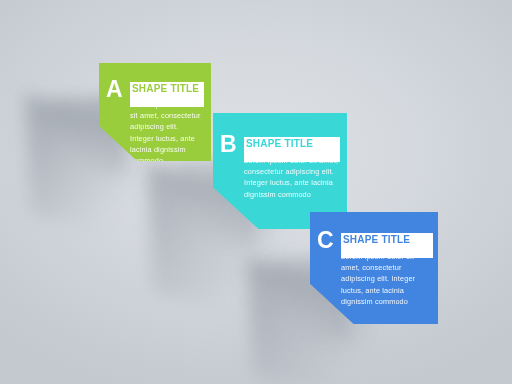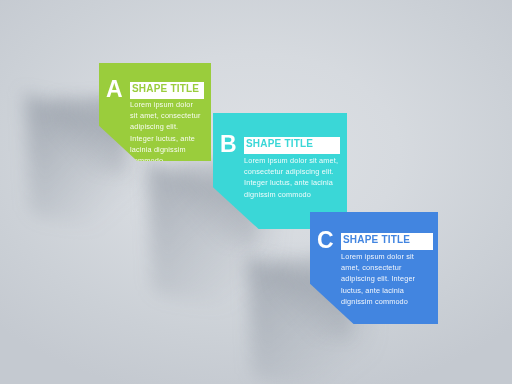--- a/index.html
+++ b/index.html
@@ -53,21 +53,21 @@
     font-size: 23px;
     font-weight: bold;
     color: #ffffff;
     line-height: 1;
     letter-spacing: 0px;
   }
 
   .titlebar {
     position: absolute;
     background: #ffffff;
-    height: 17px;
+    height: 25px;
     line-height: 13px;
     overflow: hidden;
   }
   .titlebar .title-text {
     display: block;
     font-size: 10px;
     font-weight: bold;
     letter-spacing: 0.2px;
     padding-left: 2px;
     line-height: 13px;

